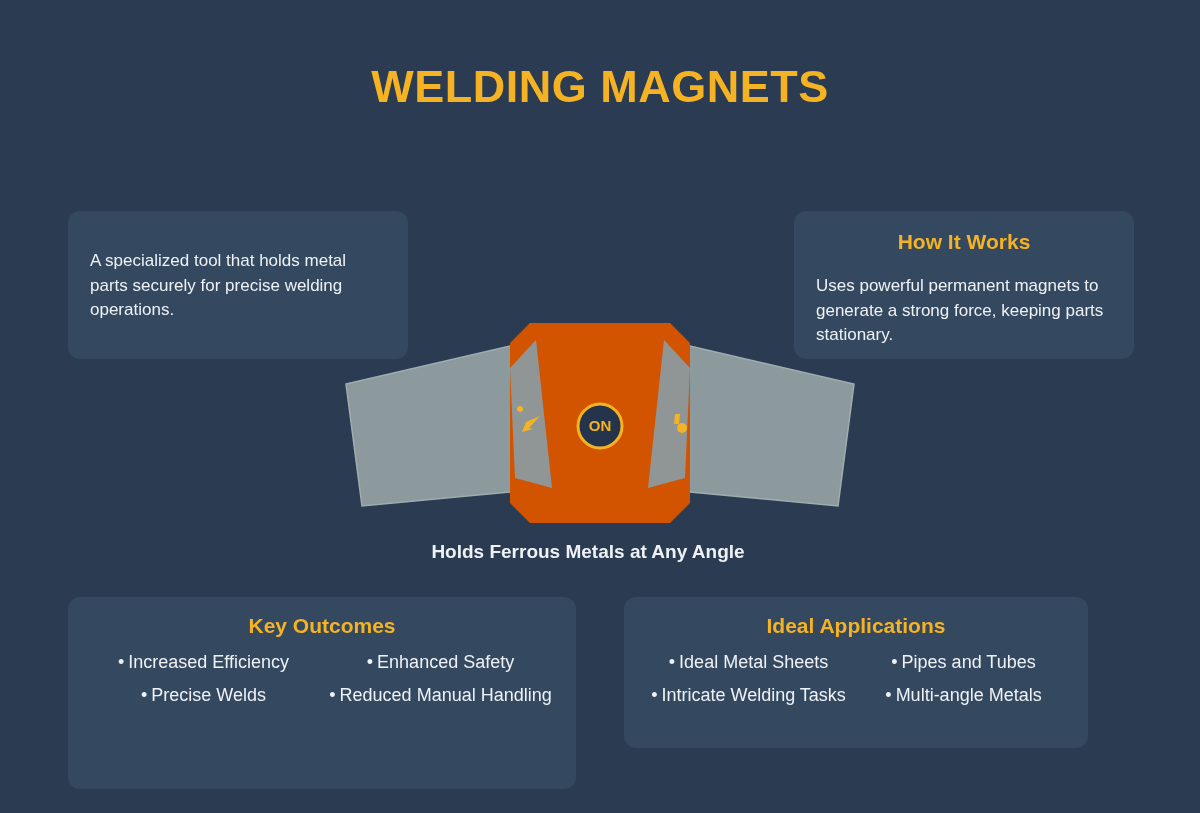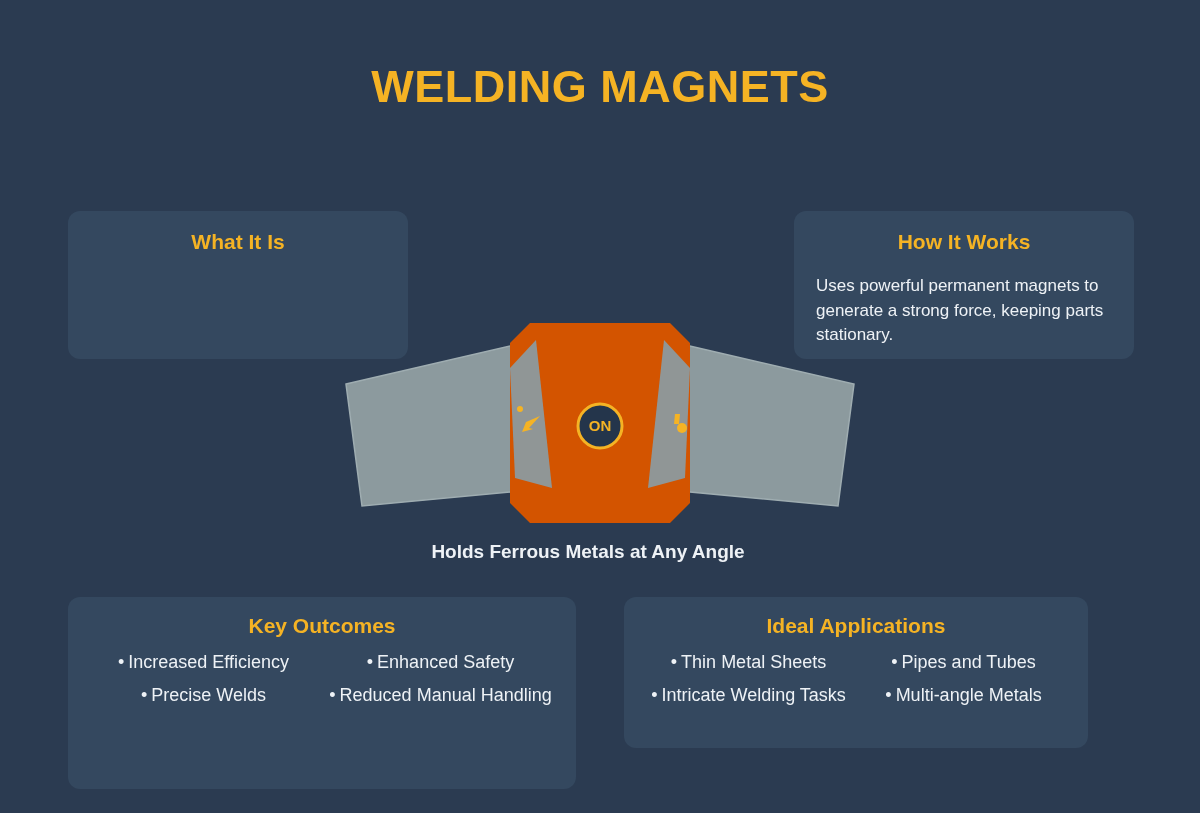--- a/index.html
+++ b/index.html
@@ -147,21 +147,21 @@
   }
 </style>
 </head>
 <body>
 
 <div class="stage">
 
   <div class="title">WELDING MAGNETS</div>
 
   <div class="card" id="card-what-it-is">
-    <div class="card-title">What It Is</div>
+    <div class="card-body">A specialized tool that holds metal parts securely for precise welding operations.</div>
   </div>
 
   <div class="card" id="card-how-it-works">
     <div class="card-title">How It Works</div>
     <div class="card-body">Uses powerful permanent magnets to generate a strong force, keeping parts stationary.</div>
   </div>
 
   <div id="magnet-illustration">
     <svg width="540" height="230" viewBox="0 0 540 230" xmlns="http://www.w3.org/2000/svg">
 
@@ -209,20 +209,20 @@
       <div class="bullet-item"><span class="bullet-dot">•</span><span>Increased Efficiency</span></div>
       <div class="bullet-item"><span class="bullet-dot">•</span><span>Enhanced Safety</span></div>
       <div class="bullet-item"><span class="bullet-dot">•</span><span>Precise Welds</span></div>
       <div class="bullet-item"><span class="bullet-dot">•</span><span>Reduced Manual Handling</span></div>
     </div>
   </div>
 
   <div class="card" id="card-ideal-applications">
     <div class="card-title">Ideal Applications</div>
     <div class="bullet-grid">
-      <div class="bullet-item"><span class="bullet-dot">•</span><span>Thin Metal Sheets</span></div>
+      <div class="bullet-item"><span class="bullet-dot">•</span><span>Ideal Metal Sheets</span></div>
       <div class="bullet-item"><span class="bullet-dot">•</span><span>Pipes and Tubes</span></div>
       <div class="bullet-item"><span class="bullet-dot">•</span><span>Intricate Welding Tasks</span></div>
       <div class="bullet-item"><span class="bullet-dot">•</span><span>Multi-angle Metals</span></div>
     </div>
   </div>
 
 </div>
 
 </body></html>

